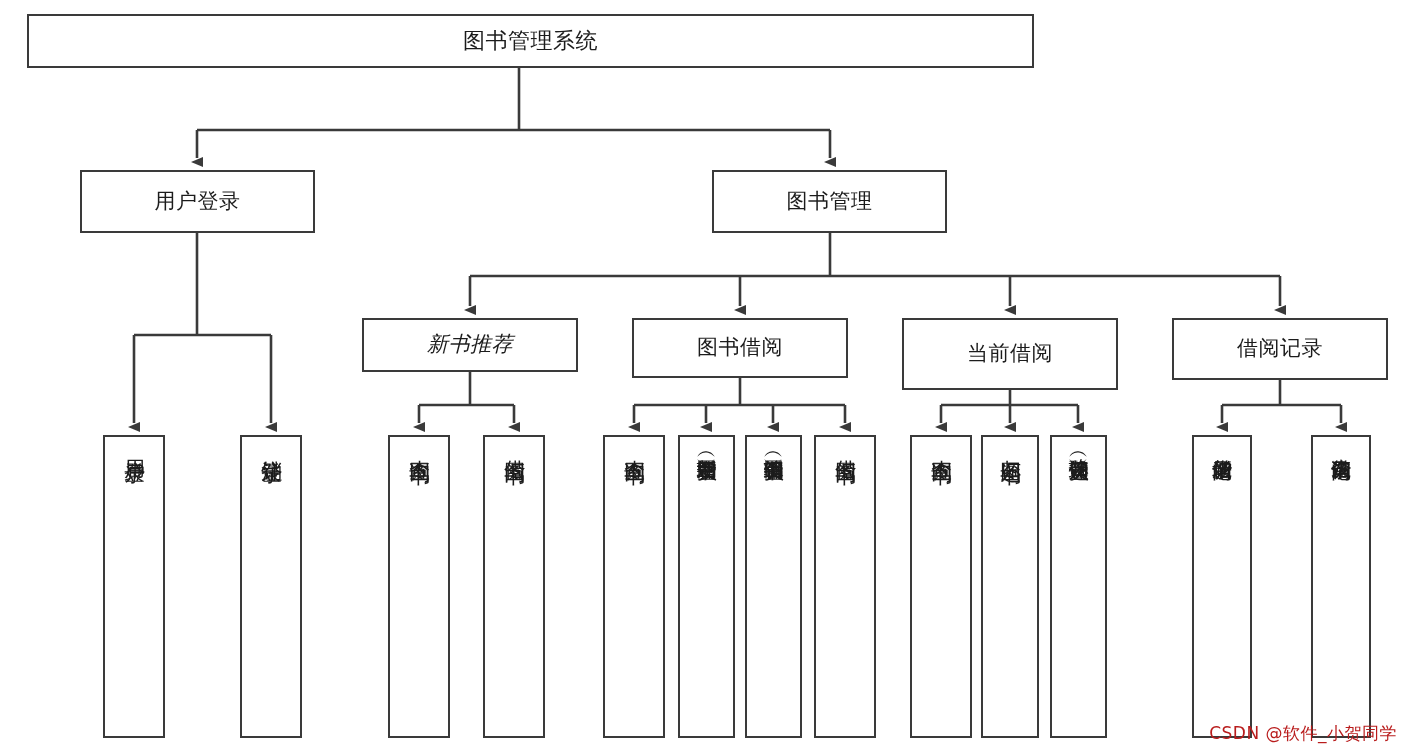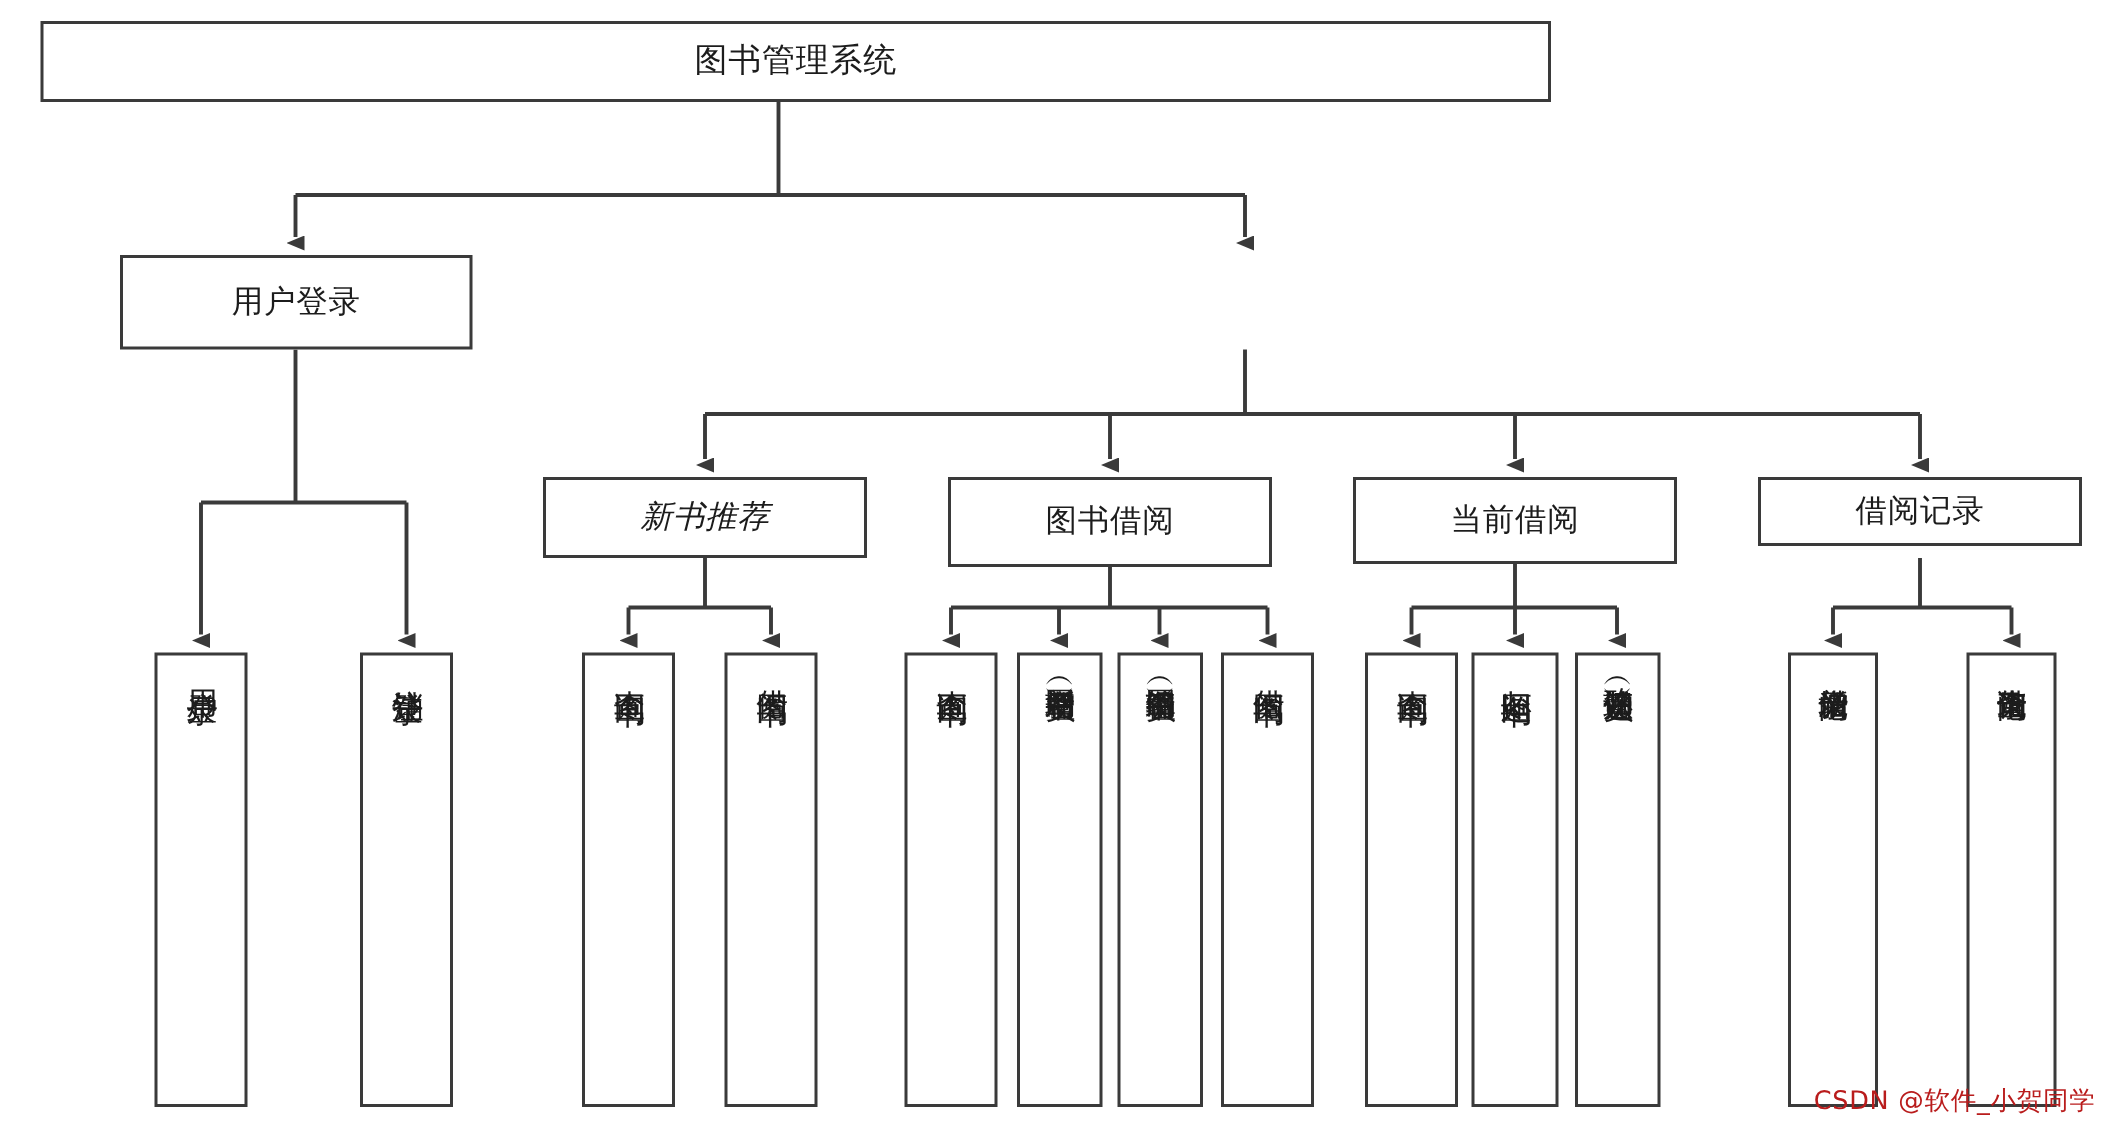--- a/index.html
+++ b/index.html
@@ -134,31 +134,34 @@
     </g>
   </svg>
 
   <div class="node horiz root" style="left:15px; top:14px; width:1007px; height:54px;">
     <span>图书管理系统</span>
   </div>
 
   <div class="node horiz" style="left:80px; top:170px; width:235px; height:63px;">
     <span>用户登录</span>
   </div>
+  <div class="node horiz" style="left:712px; top:170px; width:235px; height:63px;">
+    <span>图书管理</span>
+  </div>
 
   <div class="node horiz" style="left:362px; top:318px; width:216px; height:54px;font-style:italic;">
     <span>新书推荐</span>
   </div>
   <div class="node horiz" style="left:632px; top:318px; width:216px; height:60px;text-align:center;">
     <span>图书借阅</span>
   </div>
-  <div class="node horiz" style="left:902px; top:318px; width:216px; height:58px;">
+  <div class="node horiz" style="left:902px; top:318px; width:216px; height:72px;">
     <span>当前借阅</span>
   </div>
-  <div class="node horiz" style="left:1172px; top:318px; width:216px; height:46px;">
+  <div class="node horiz" style="left:1172px; top:318px; width:216px; height:62px;">
     <span>借阅记录</span>
   </div>
 
   <div class="node vert" style="left:103px; top:435px; width:62px; height:303px;">
     <span class="vtext">用户登录</span>
   </div>
   <div class="node vert" style="left:240px; top:435px; width:62px; height:303px;">
     <span class="vtext">注销登录</span>
   </div>
 

